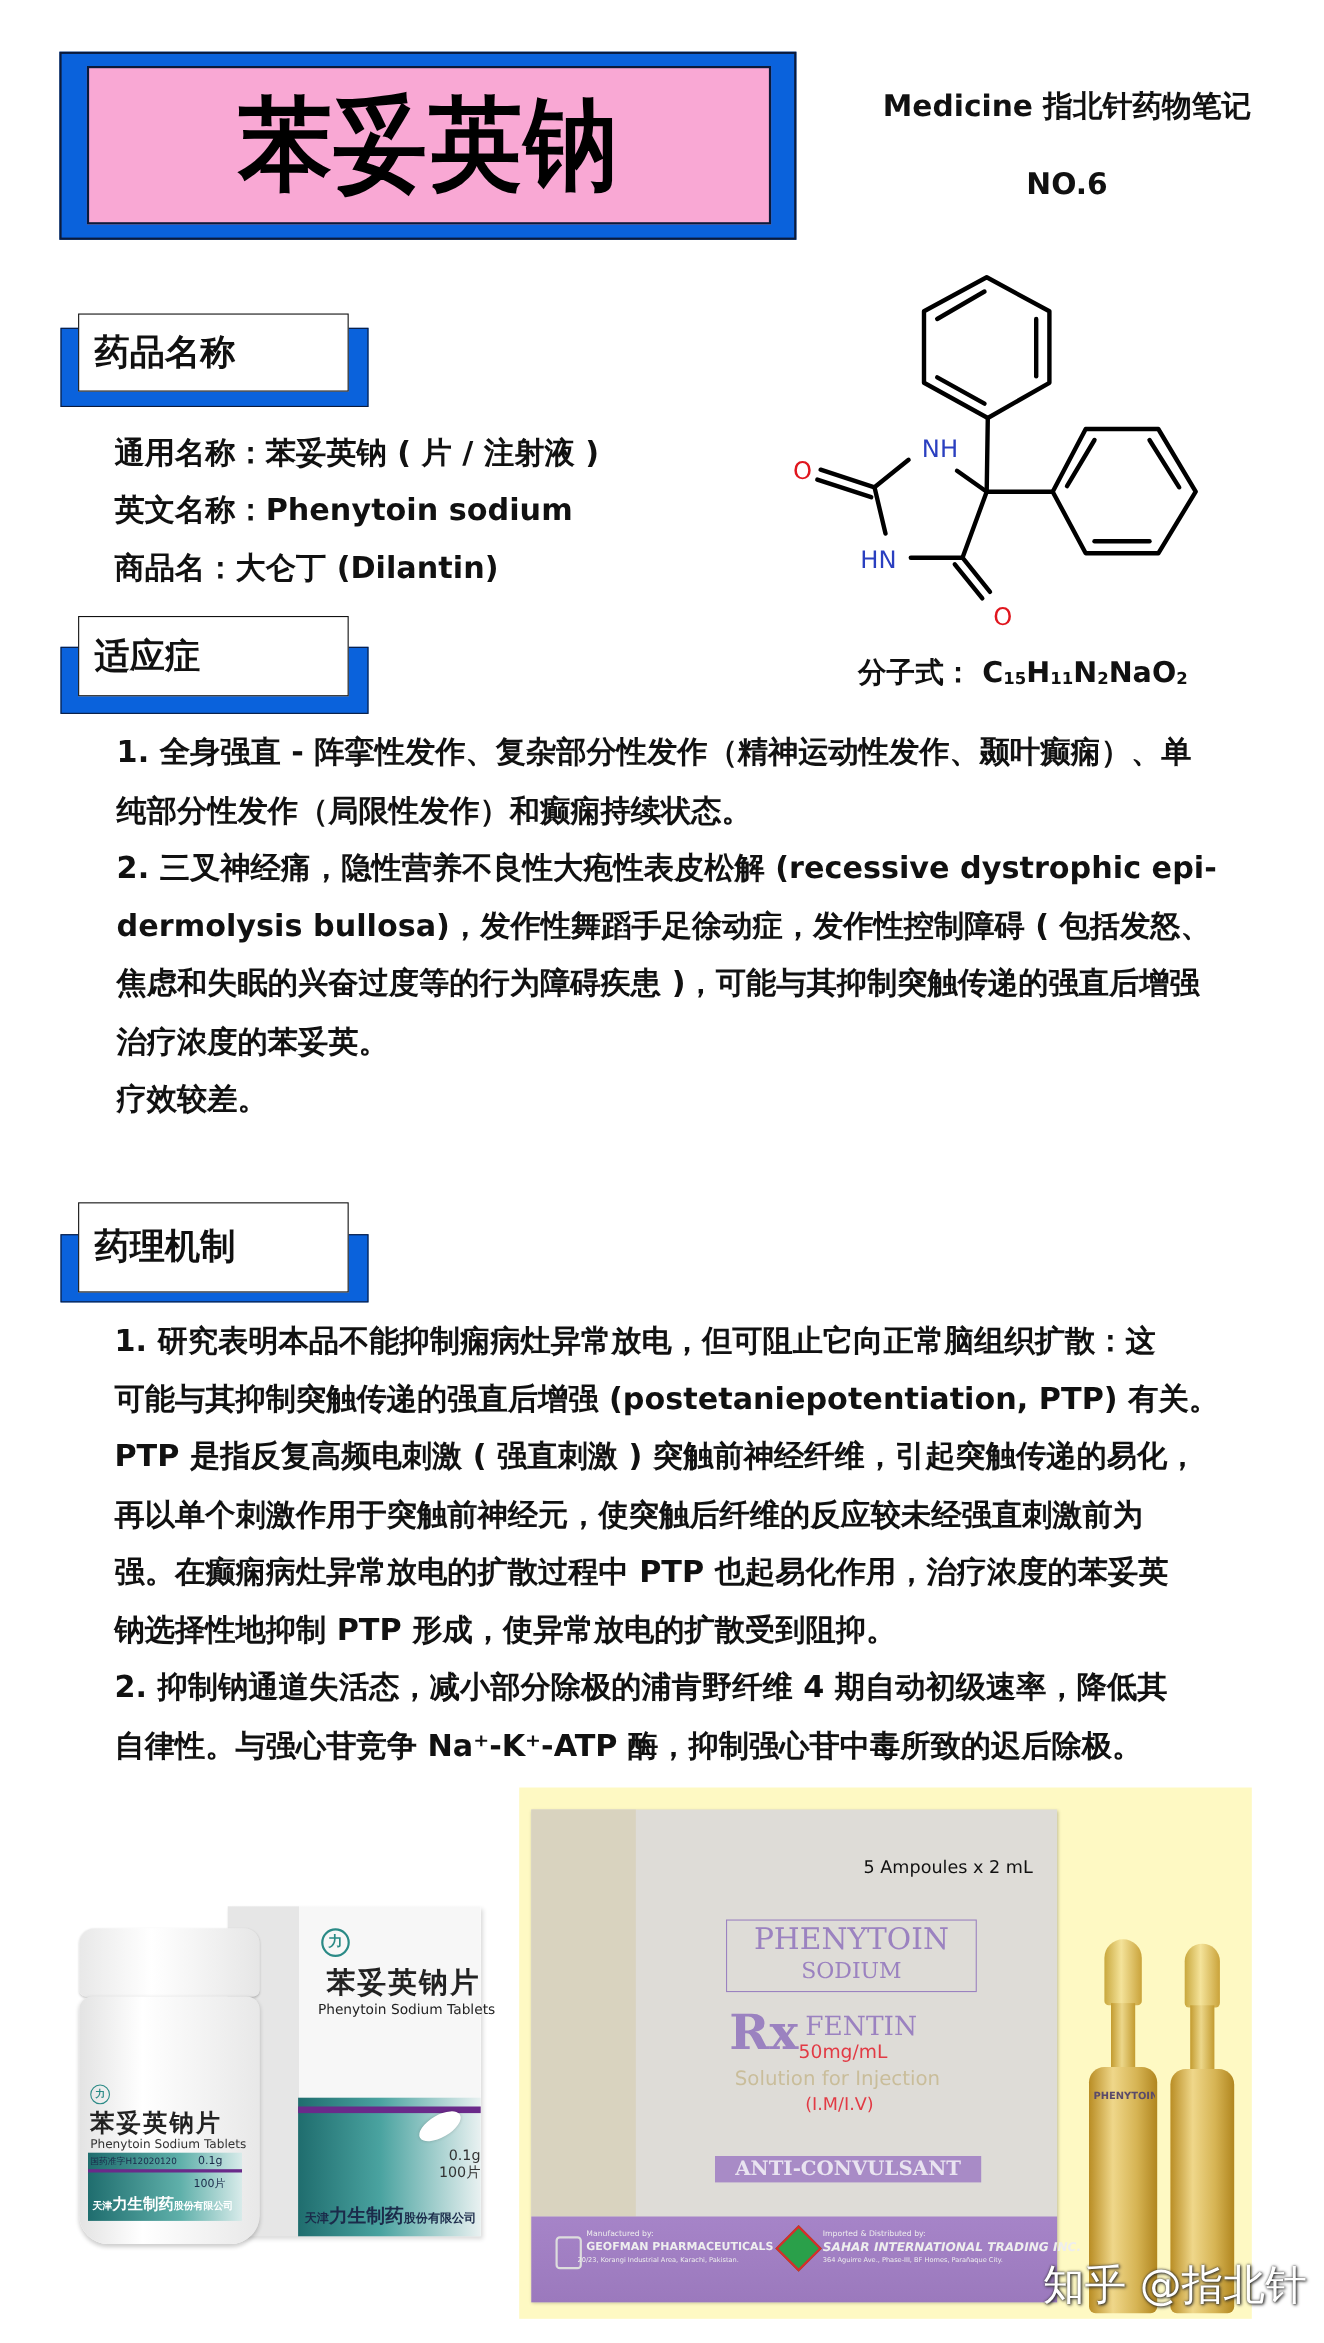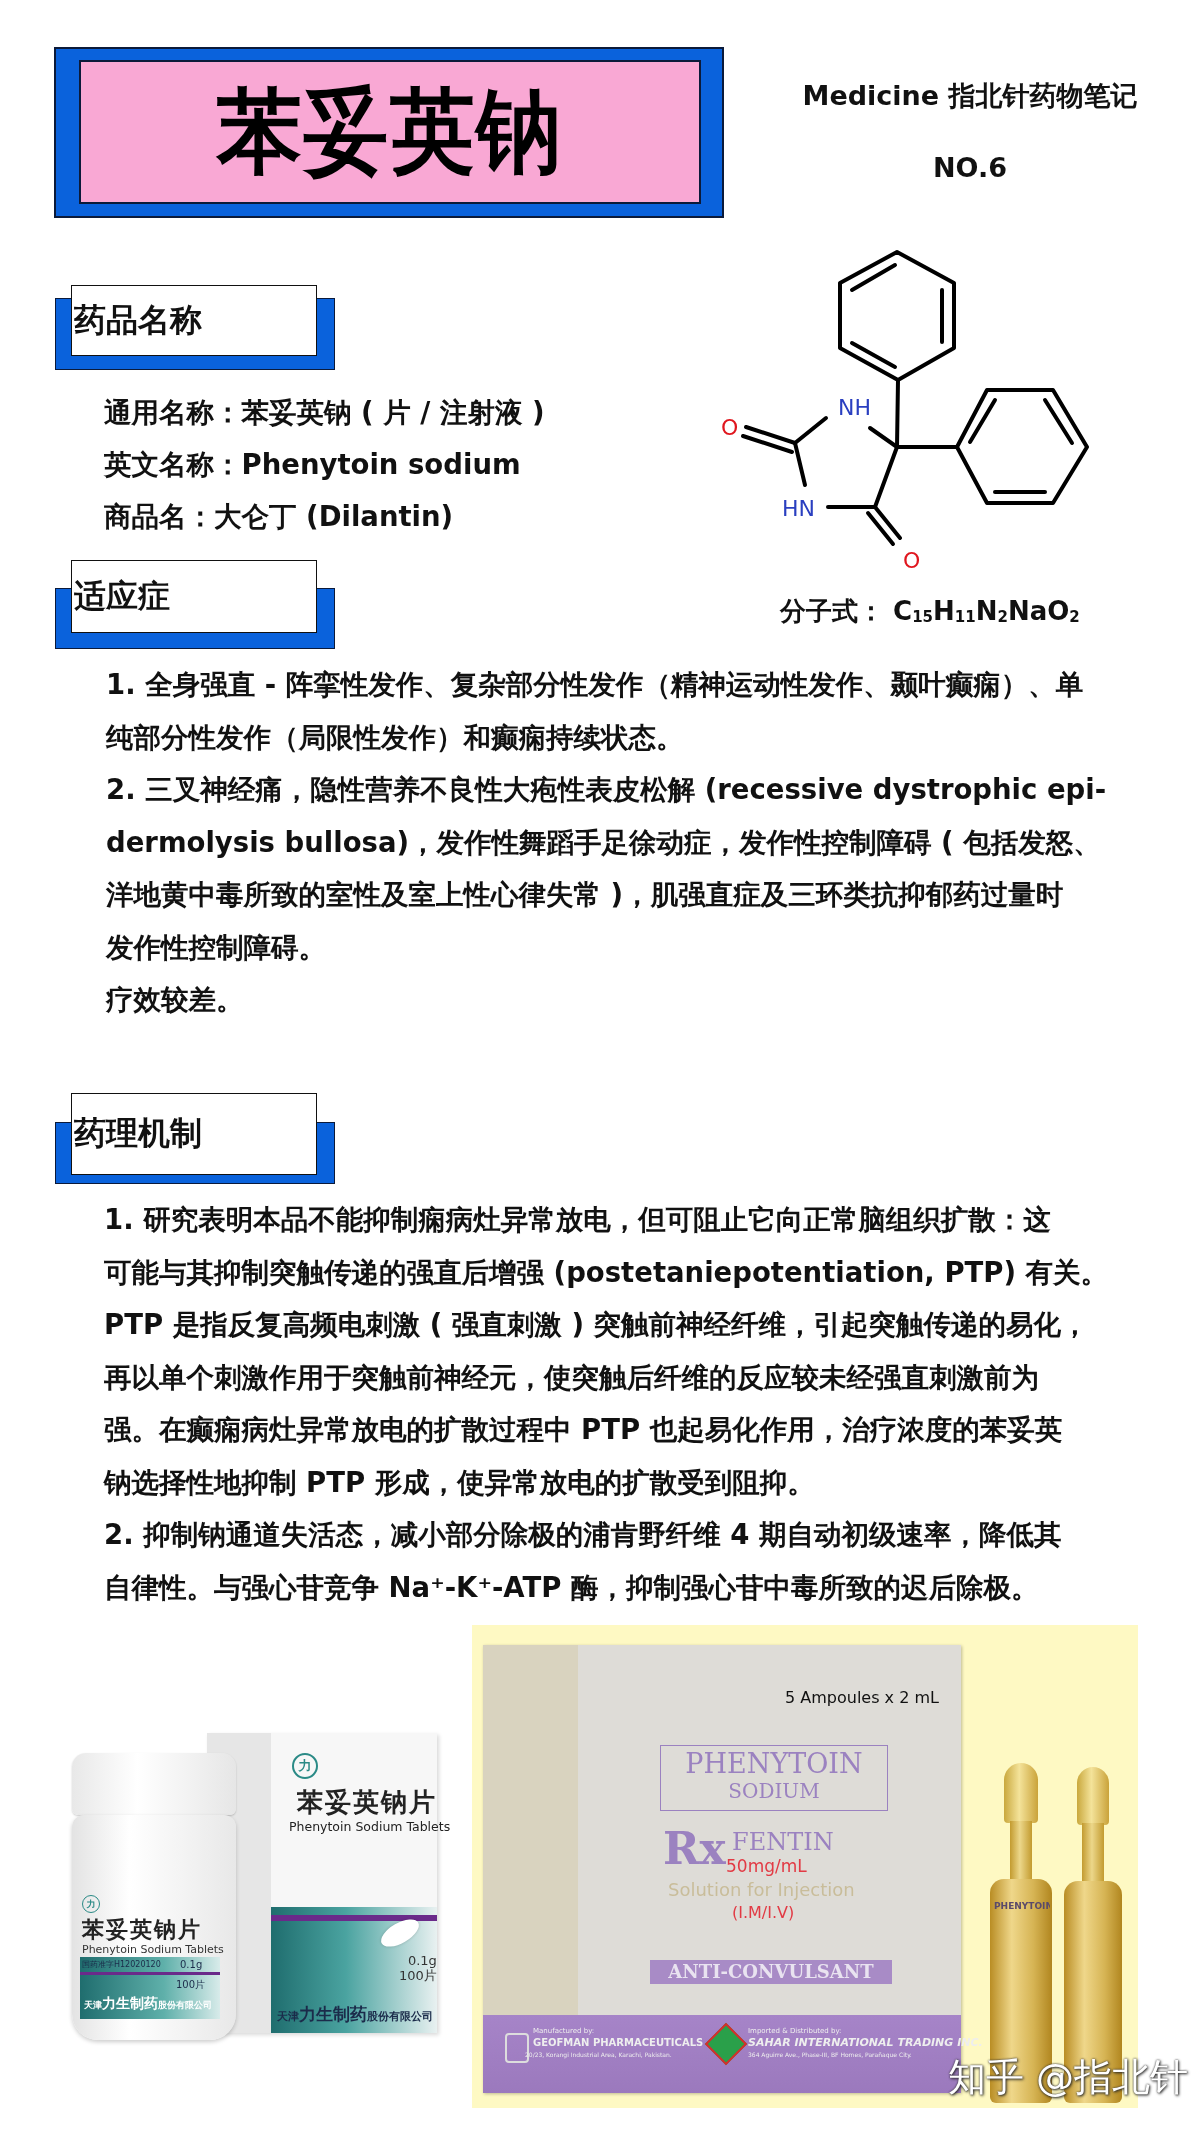--- a/index.html
+++ b/index.html
@@ -14,21 +14,21 @@
                  border: 2px solid #0b1a3a; box-sizing: border-box;
                  display: flex; align-items: center; justify-content: center; }
   .title-text { font-size: 92px; font-weight: 900; letter-spacing: 2px; color: #000;
                 font-family: "DejaVu Sans", sans-serif; transform: scaleX(0.92); }
   .brand { left: 780px; top: 78px; width: 380px; text-align: center; font-size: 27px; font-weight: bold; color: #111; }
   .issue { left: 780px; top: 152px; width: 380px; text-align: center; font-size: 27px; font-weight: bold; color: #111; }
 
   
   .sec-blue { background: #0a62dc; border: 1.5px solid #0b1a3a; box-sizing: border-box; }
   .sec-white { background: #fff; border: 1.5px solid #111; box-sizing: border-box;
-               display: flex; align-items: center; padding-left: 2px; }
+               display: flex; align-items: center; padding-left: 14px; }
   .sec-label { font-size: 32px; font-weight: bold; color: #111; }
 
   
   .line { font-size: 27.5px; font-weight: bold; color: #111; white-space: nowrap; line-height: 1; }
   .para { left: 106px; width: 1040px; font-size: 27.5px; font-weight: bold; color: #111; line-height: 52.5px; }
   .para p { margin: 0; }
 
   
   .molecule { left: 700px; top: 240px; width: 420px; height: 350px; }
   .formula { left: 780px; top: 594px; font-size: 26px; font-weight: bold; color: #111; white-space: nowrap; }
@@ -107,22 +107,22 @@
 
 <div class="abs sec-blue" style="left:55px;top:588px;width:280px;height:61px;"></div>
 <div class="abs sec-white" style="left:71px;top:560px;width:246px;height:73px;">
   <span class="sec-label">适应症</span>
 </div>
 <div class="abs para" style="top:658px;">
   <p>1. 全身强直 - 阵挛性发作、复杂部分性发作（精神运动性发作、颞叶癫痫）、单</p>
   <p>纯部分性发作（局限性发作）和癫痫持续状态。</p>
   <p>2. 三叉神经痛，隐性营养不良性大疱性表皮松解 (recessive dystrophic epi-</p>
   <p>dermolysis bullosa)，发作性舞蹈手足徐动症，发作性控制障碍 ( 包括发怒、</p>
-  <p>洋地黄中毒所致的室性及室上性心律失常 )，肌强直症及三环类抗抑郁药过量时</p>
-  <p>发作性控制障碍。</p>
+  <p>焦虑和失眠的兴奋过度等的行为障碍疾患 )，可能与其抑制突触传递的强直后增强</p>
+  <p>治疗浓度的苯妥英。</p>
   <p>疗效较差。</p>
 </div>
 
 <div class="abs sec-blue" style="left:55px;top:1122px;width:280px;height:62px;"></div>
 <div class="abs sec-white" style="left:71px;top:1093px;width:246px;height:82px;">
   <span class="sec-label">药理机制</span>
 </div>
 <div class="abs para" style="left:104px;top:1193px;">
   <p>1. 研究表明本品不能抑制痫病灶异常放电，但可阻止它向正常脑组织扩散：这</p>
   <p>可能与其抑制突触传递的强直后增强 (postetaniepotentiation, PTP) 有关。</p>

